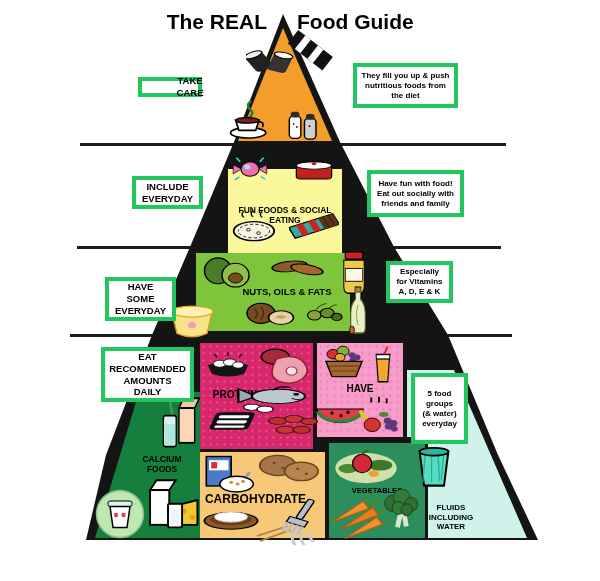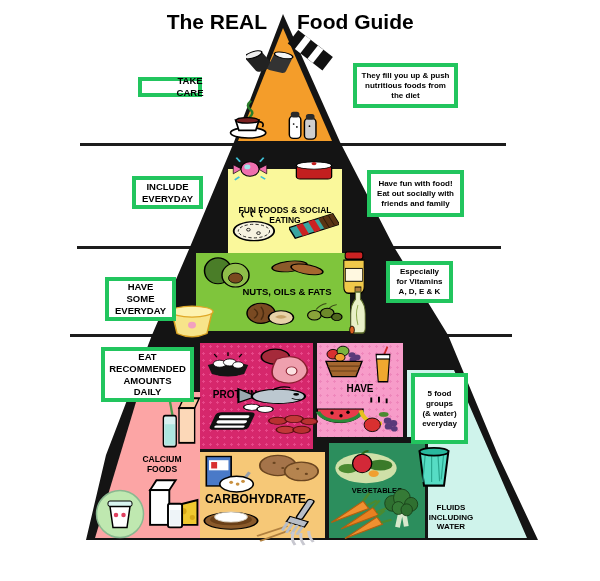--- a/index.html
+++ b/index.html
@@ -12,21 +12,21 @@
   .wbox{position:absolute;background:#fff;border:4px solid #22c55e;display:flex;align-items:center;justify-content:center;
         text-align:center;font-weight:700;white-space:pre-line;line-height:1.25;box-sizing:border-box;}
   .ic{position:absolute;}
   .ttl{position:absolute;top:10px;font-size:21px;font-weight:700;letter-spacing:0px;}
   #sec-fun{left:228px;top:153px;width:114px;height:94px;background:#FAF89B;margin-top:16px;}
   #sec-nuts{left:196px;top:253px;width:154px;height:78px;background:#7FC53C;}
   #sec-protein{left:200px;top:343px;width:113px;height:106px;background:#D6276C;
     background-image:radial-gradient(#e8488a 1px,transparent 1.2px);background-size:7px 7px;}
   #sec-fruit{left:317px;top:343px;width:86px;height:94px;background:#F79CC9;
     background-image:radial-gradient(#ee86bb 1px,transparent 1.2px);background-size:7px 7px;}
-  #sec-calcium{left:86px;top:392px;width:114px;height:146px;background:#fca5a5;
+  #sec-calcium{left:86px;top:392px;width:114px;height:146px;background:#15803d;
     clip-path:polygon(53px 0,114px 0,114px 146px,9px 146px);}
   #sec-carb{left:200px;top:452px;width:125px;height:86px;background:#F6C877;}
   #sec-veg{left:329px;top:443px;width:96px;height:95px;background:#2C8E5D;}
   #sec-fluids{left:407px;top:370px;width:125px;height:168px;background:#CFF3EB;
     clip-path:polygon(0 0,47px 0,120px 168px,21px 168px,21px 67px,0 67px);}
 </style>
 </head>
 <body>
 
 <div class="stage">

